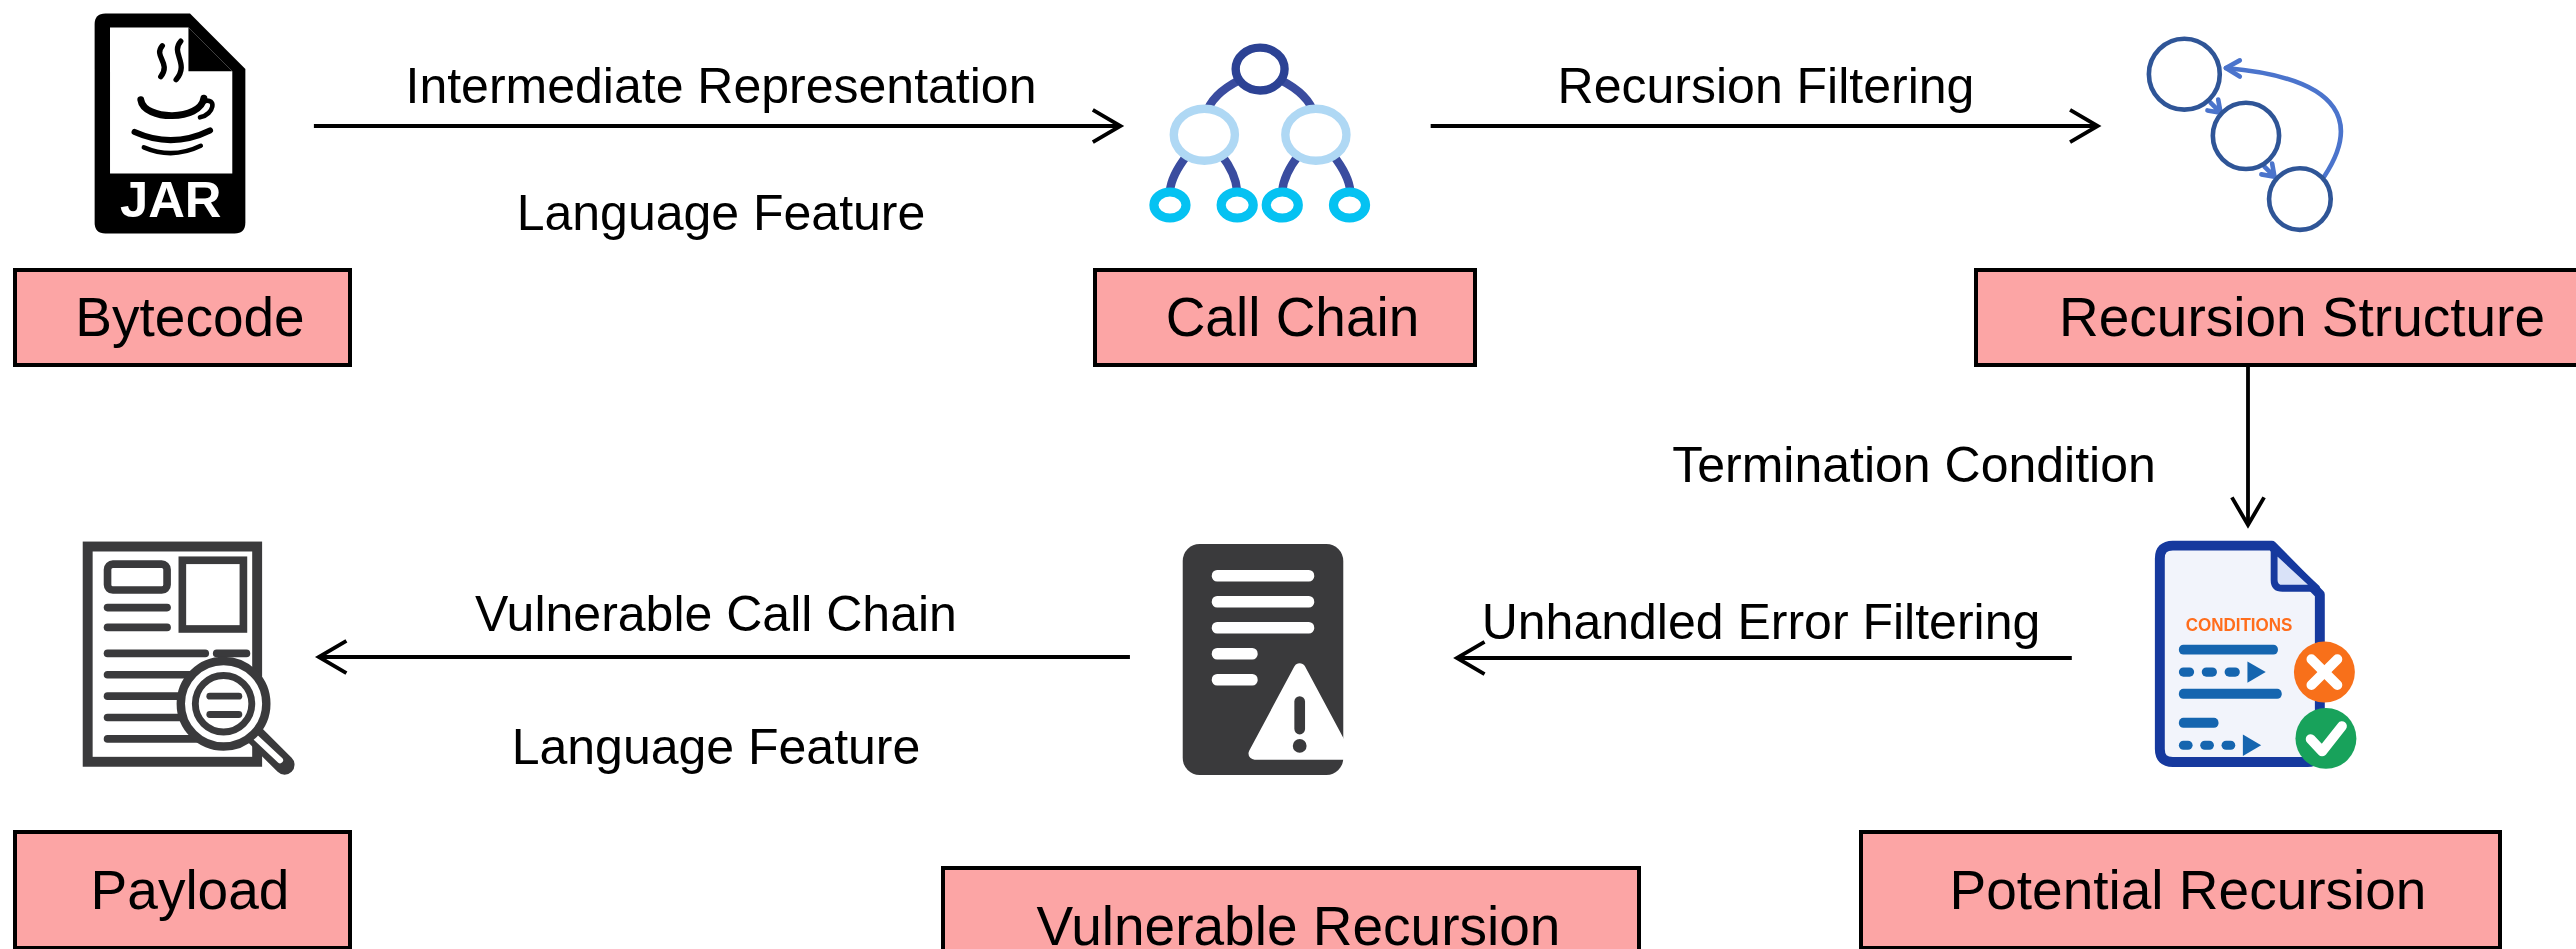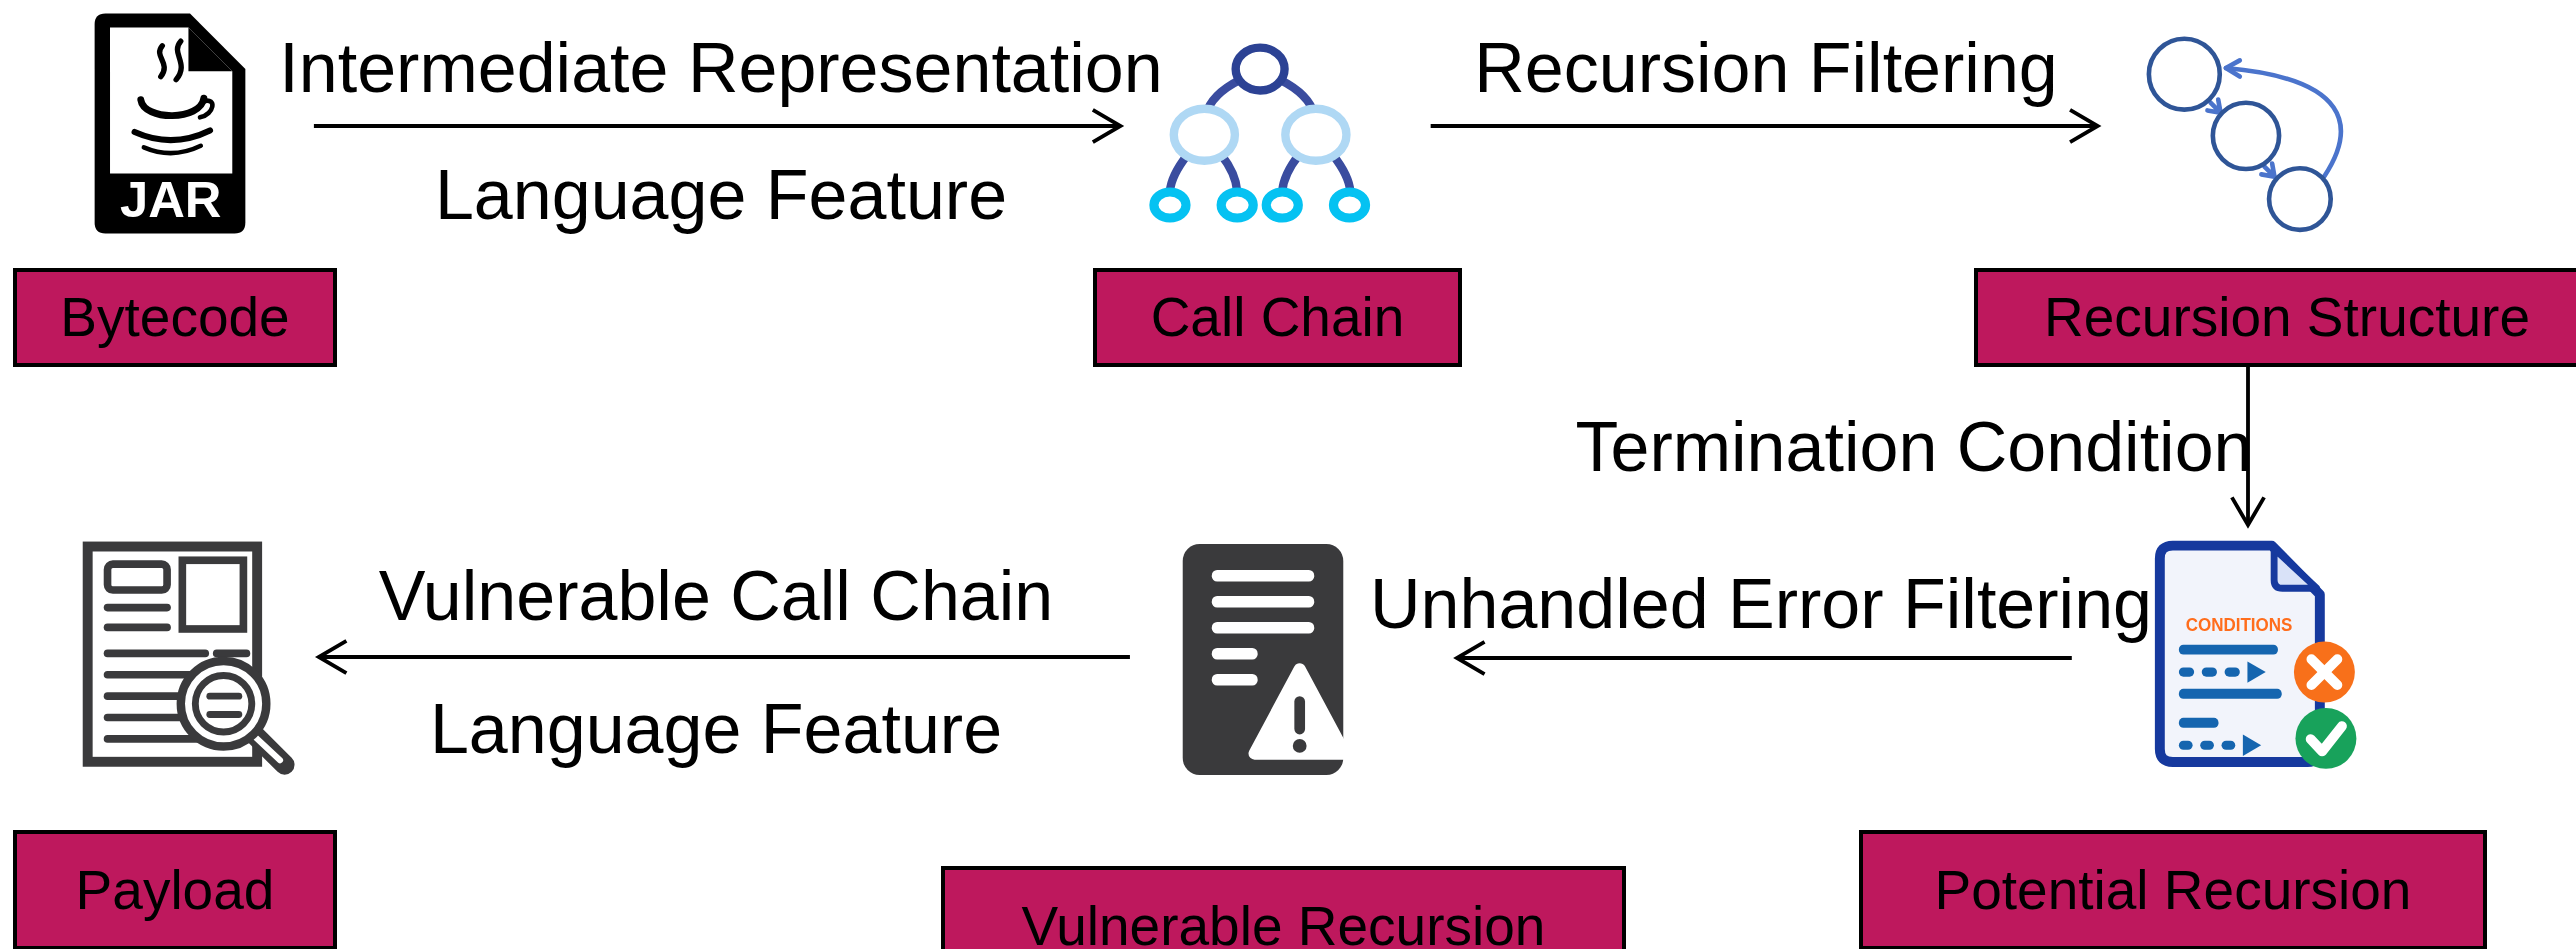--- a/index.html
+++ b/index.html
@@ -3,27 +3,27 @@
 <meta charset="utf-8">
 <style>
   html,body{margin:0;padding:0;background:#fff;}
   .canvas{
     position:relative;width:2576px;height:950px;background:#ffffff;
     font-family:"Liberation Sans",sans-serif;color:#000;overflow:hidden;
   }
   .icon{position:absolute;}
   .icon svg{display:block;width:100%;height:100%;}
   .node{
-    position:absolute;border:4.6px solid #000;background:#be185d;
+    position:absolute;border:4.6px solid #000;background:#fca5a5;
     display:flex;align-items:center;justify-content:center;
-    font-size:55px;line-height:1;white-space:nowrap;
+    font-size:55px;line-height:1;white-space:nowrap;padding-left:15px;
   }
   .elabel{
     position:absolute;transform:translateX(-50%);
-    font-size:70px;line-height:1.06;white-space:nowrap;
+    font-size:50px;line-height:1.06;white-space:nowrap;margin-top:29px;
   }
   .arrow{position:absolute;}
 </style>
 </head>
 <body>
 
 <div class="canvas">
 
   <div class="icon" style="left:93px;top:12.3px;width:154px;height:223px;">
     <svg viewBox="0 0 200 290">

